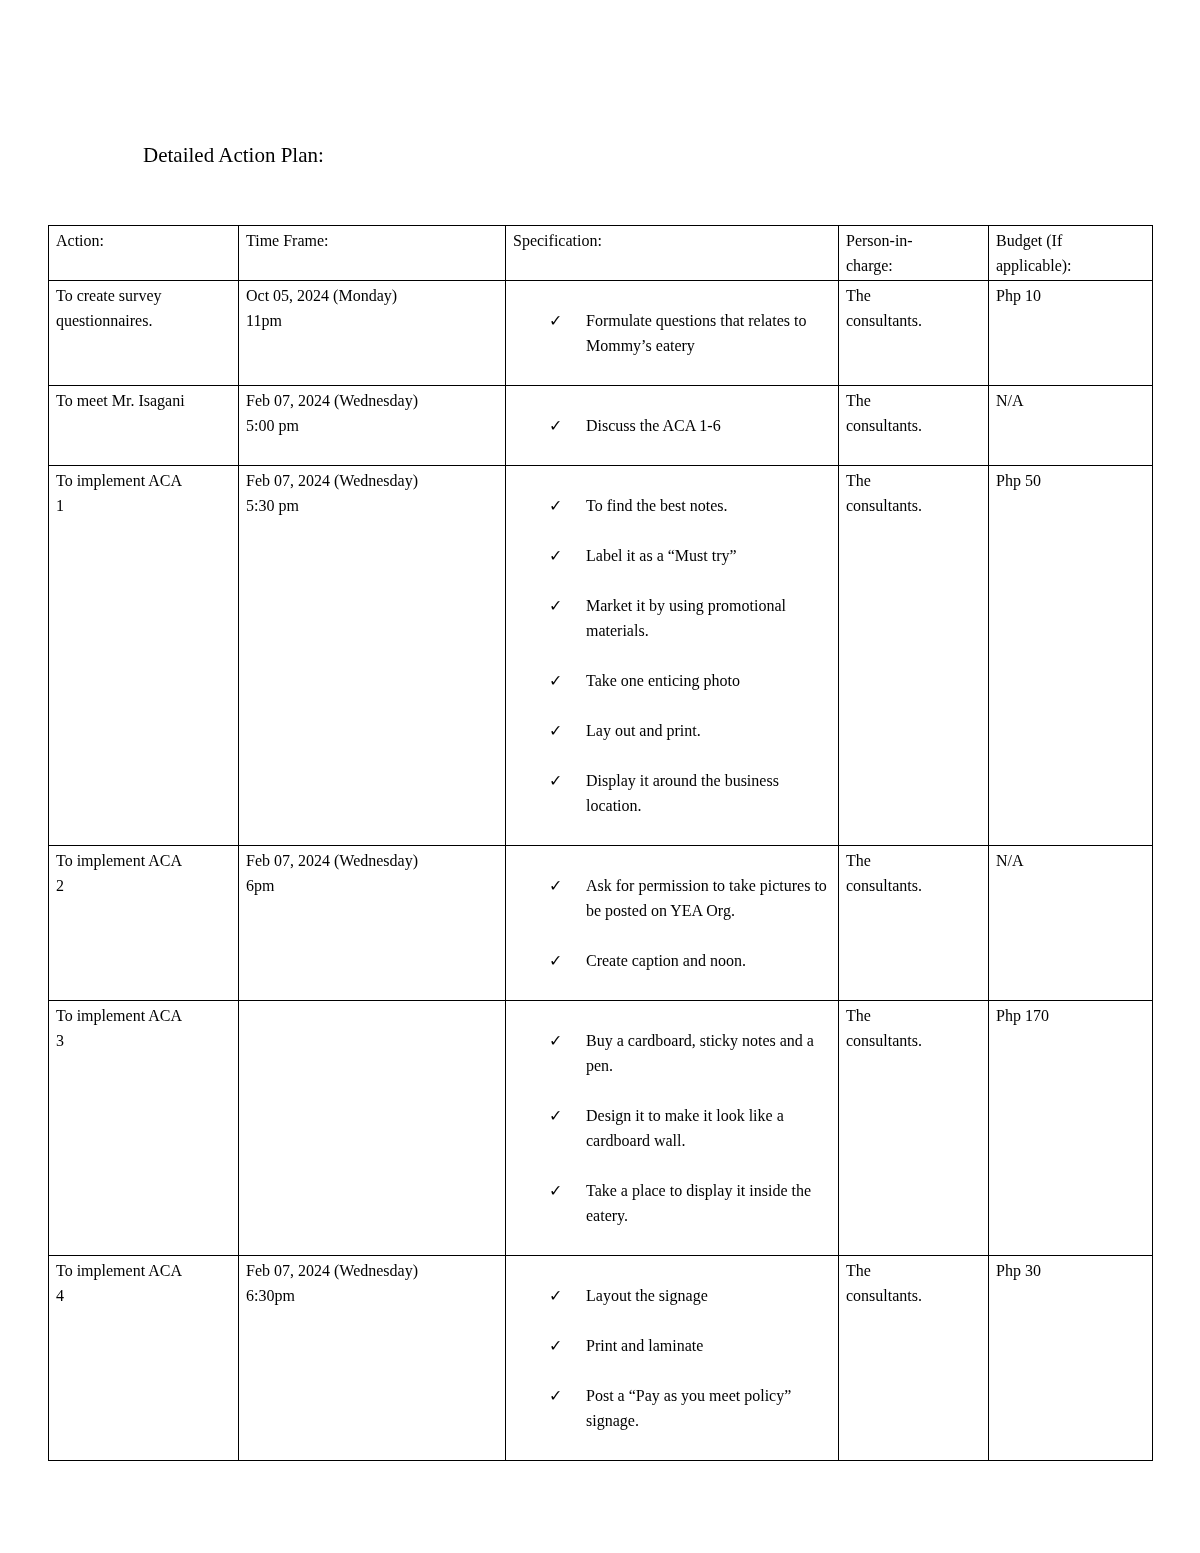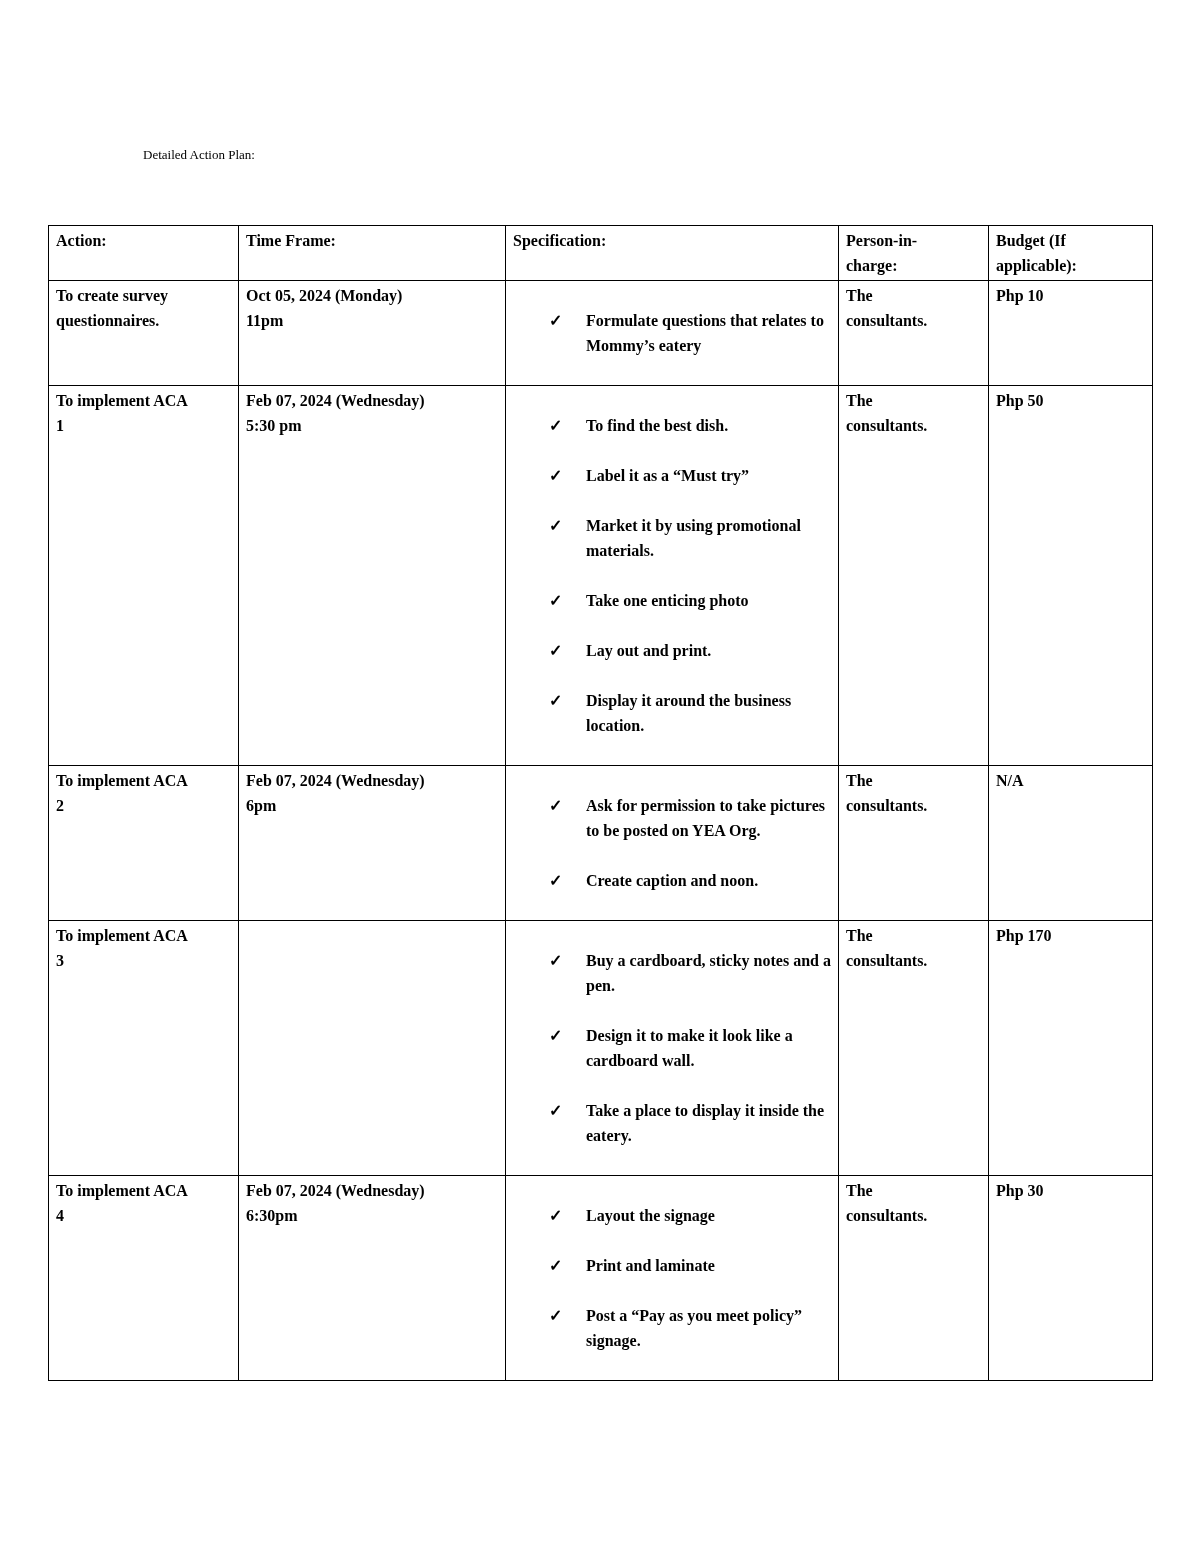--- a/index.html
+++ b/index.html
@@ -13,39 +13,39 @@
   }
   .page {
     position: absolute;
     inset: 0;
     background: #ffffff;
   }
   .doc-title {
     position: absolute;
     left: 143px;
     top: 144px;
-    font-size: 13px;
+    font-size: 21px;
     line-height: 22px;
     white-space: pre-line;
   }
   table.plan-table {
     position: absolute;
     left: 48px;
     top: 225px;
     width: 1104px;
     border-collapse: collapse;
     table-layout: fixed;
     font-size: 16px;
     line-height: 25px;
   }
   table.plan-table td, table.plan-table th {
     border: 1.5px solid #000000;
     vertical-align: top;
     text-align: left;
-    font-weight: bold;
+    font-weight: normal;
     padding: 2px 6px 2px 7px;
     white-space: pre-line;
     overflow: hidden;
   }
   col.c-action { width: 190px; }
   col.c-time   { width: 267px; }
   col.c-spec   { width: 333px; }
   col.c-person { width: 150px; }
   col.c-budget { width: 164px; }
 
@@ -111,30 +111,44 @@
             <span class="check">✓</span>
             <span class="spec-text">Formulate questions that relates to Mommy’s eatery</span>
           </div>
         </td>
         <td>The
 consultants.</td>
         <td>Php 10</td>
       </tr>
 
 
+      <tr class="h-r3">
+        <td>To meet Mr. Isagani</td>
+        <td>Feb 07, 2024 (Wednesday)
+5:00 pm</td>
+        <td>
+          <div class="spec-item">
+            <span class="check">✓</span>
+            <span class="spec-text">Discuss the ACA 1-6</span>
+          </div>
+        </td>
+        <td>The
+consultants.</td>
+        <td>N/A</td>
+      </tr>
 
       <tr class="h-r4">
         <td>To implement ACA
 1</td>
         <td>Feb 07, 2024 (Wednesday)
 5:30 pm</td>
         <td>
           <div class="spec-item">
             <span class="check">✓</span>
-            <span class="spec-text">To find the best dish.</span>
+            <span class="spec-text">To find the best notes.</span>
           </div>
           <div class="spec-item">
             <span class="check">✓</span>
             <span class="spec-text">Label it as a “Must try”</span>
           </div>
           <div class="spec-item">
             <span class="check">✓</span>
             <span class="spec-text">Market it by using promotional materials.</span>
           </div>
           <div class="spec-item">

